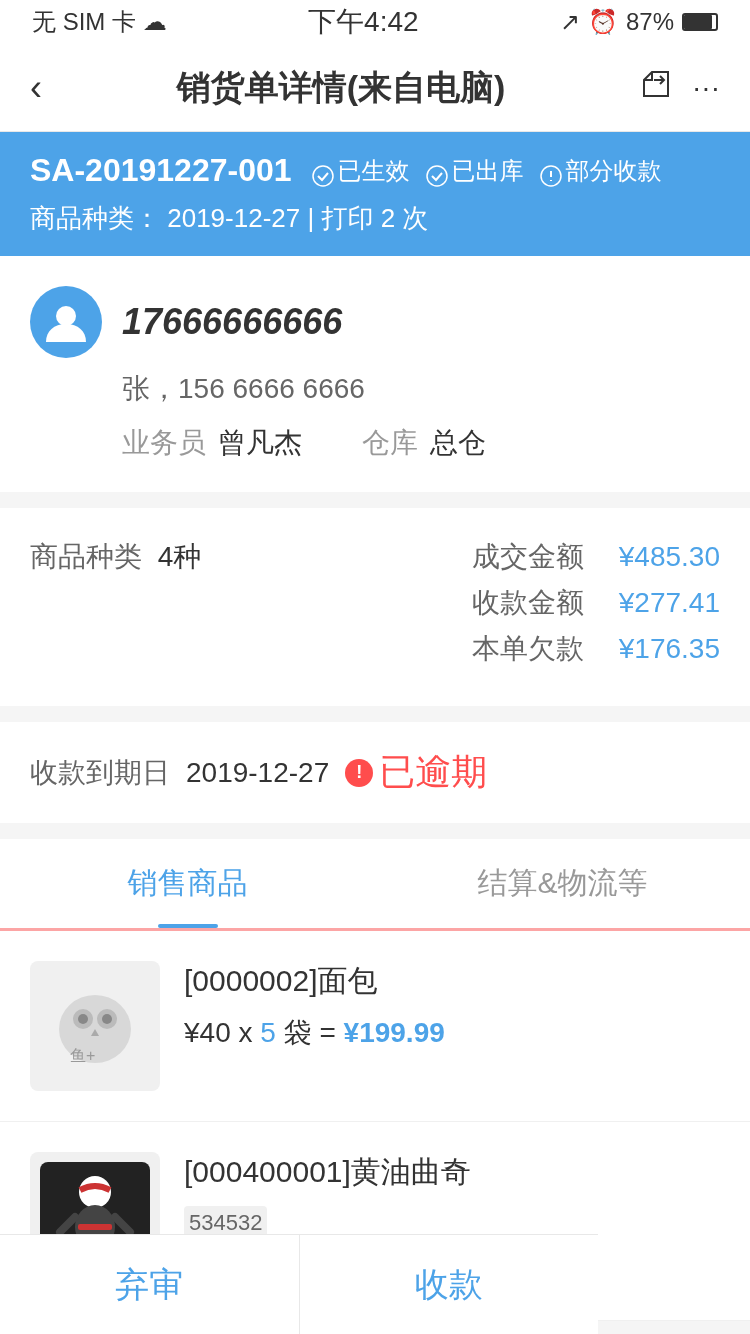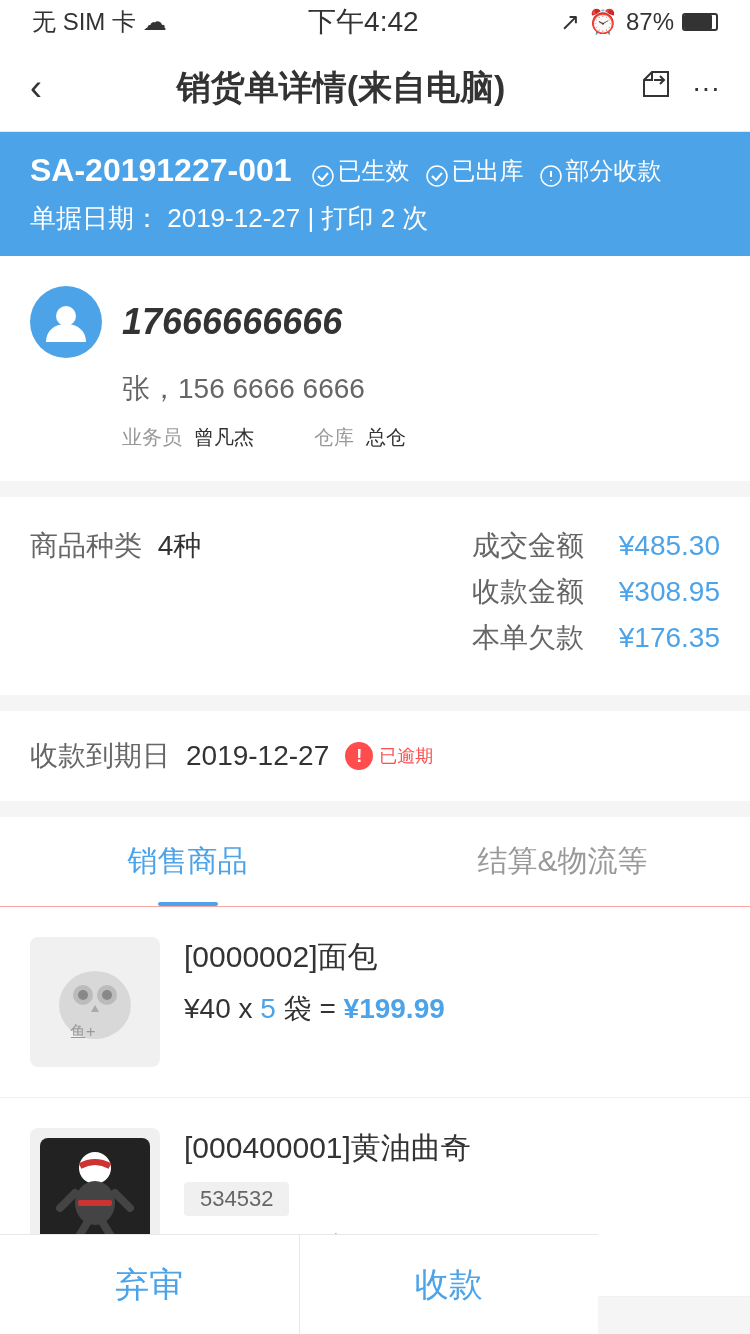--- a/index.html
+++ b/index.html
@@ -109,21 +109,21 @@
     .customer-info {
       font-size: 28px;
       color: #666;
       margin-bottom: 16px;
       padding-left: 92px;
     }
     .customer-meta {
       display: flex;
       gap: 60px;
       padding-left: 92px;
-      font-size: 20px;
+      font-size: 28px;
       color: #666;
     }
     .meta-item { display: flex; gap: 12px; }
     .meta-label { color: #999; }
     .meta-value { color: #333; }
 
     
     .stats-section {
       background: #fff;
       padding: 30px;
@@ -180,30 +180,30 @@
       height: 28px;
       border-radius: 50%;
       background: #ff4d4d;
       display: flex;
       align-items: center;
       justify-content: center;
       color: #fff;
       font-size: 18px;
       font-weight: bold;
     }
-    .overdue-text { color: #ff4d4d; font-size: 18px; }
+    .overdue-text { color: #ff4d4d; font-size: 36px; }
 
     
     .tabs-section {
       background: #fff;
       margin-bottom: 0;
     }
     .tabs-row {
       display: flex;
-      border-bottom: 1px solid #fca5a5;
+      border-bottom: 3px solid #fca5a5;
     }
     .tab-item {
       flex: 1;
       text-align: center;
       padding: 24px 0;
       font-size: 30px;
       color: #999;
       position: relative;
       cursor: pointer;
     }
@@ -249,21 +249,21 @@
       font-size: 30px;
       color: #333;
       margin-bottom: 12px;
       font-weight: 500;
     }
     .product-tag {
       display: inline-block;
       background: #f0f0f0;
       color: #666;
       font-size: 22px;
-      padding: 4px 16px;
+      padding: 4px 5px;
       border-radius: 4px;
       margin-bottom: 12px;
     }
     .product-price {
       font-size: 28px;
       color: #333;
     }
     .price-highlight { color: #4da3e8; }
     .price-total { color: #4da3e8; font-weight: 600; }
 
@@ -346,21 +346,21 @@
       <span class="status-tag">
         <svg width="22" height="22" viewBox="0 0 22 22">
             <circle cx="11" cy="11" r="10" stroke="white" stroke-width="1.5" fill="none"></circle>
             <path d="M11 6v6M11 15v1" stroke="white" stroke-width="2"></path>
           </svg>
         <span>部分收款</span>
       </span>
     </div>
   </div>
   <div class="banner-date">
-    <span>单据日期：</span>
+    <span>商品种类：</span>
     <span>2019-12-27</span>
     <span>| 打印 2 次</span>
   </div>
 </div>
 
 <div class="customer-section">
   <div class="customer-top">
     <div class="avatar">
       <svg width="48" height="48" viewBox="0 0 48 48" fill="none">
         <circle cx="24" cy="18" r="10" fill="white"></circle>
@@ -390,21 +390,21 @@
         <span class="stat-value">4种</span>
       </div>
     </div>
     <div class="stats-right">
       <div class="stat-row">
         <span class="stat-row-label">成交金额</span>
         <span class="stat-row-value">¥485.30</span>
       </div>
       <div class="stat-row">
         <span class="stat-row-label">收款金额</span>
-        <span class="stat-row-value">¥308.95</span>
+        <span class="stat-row-value">¥277.41</span>
       </div>
       <div class="stat-row">
         <span class="stat-row-label">本单欠款</span>
         <span class="stat-row-value">¥176.35</span>
       </div>
     </div>
   </div>
 </div>
 
 <div class="due-section">

